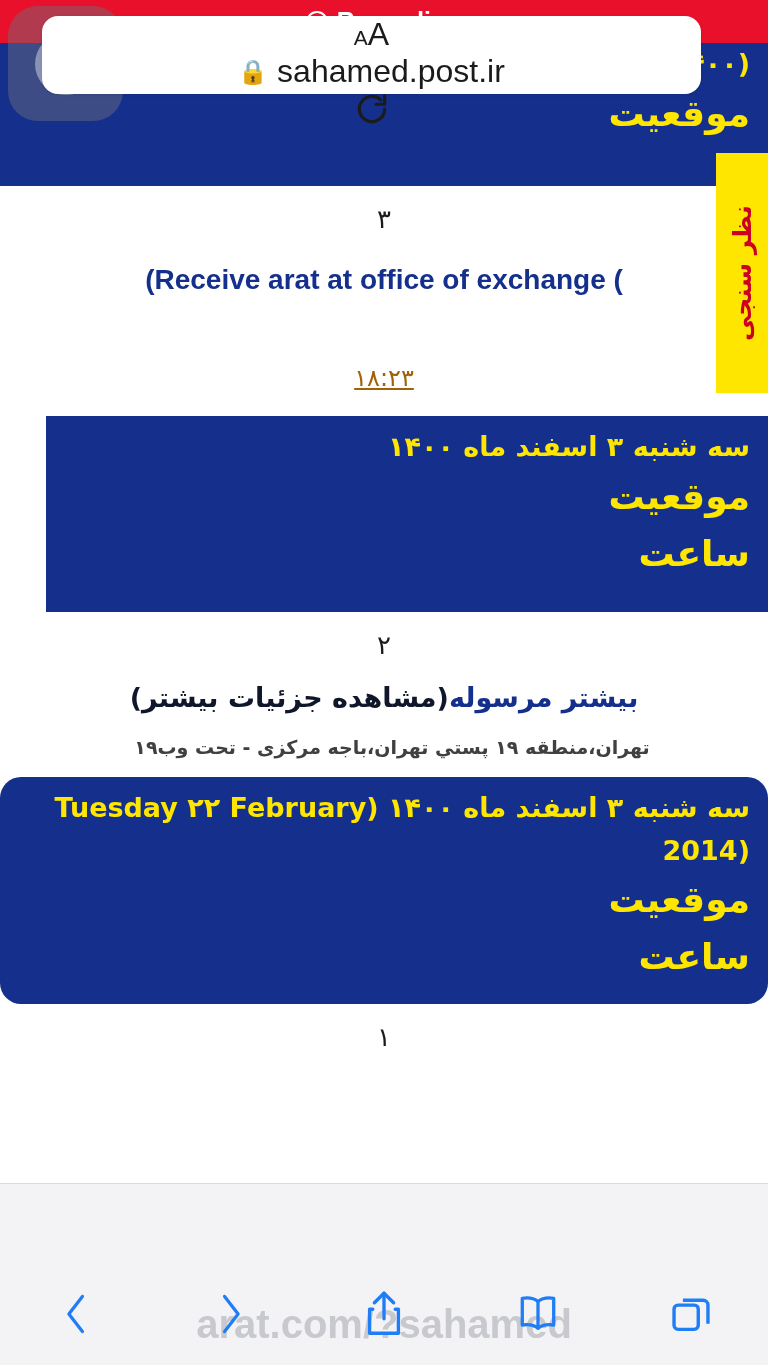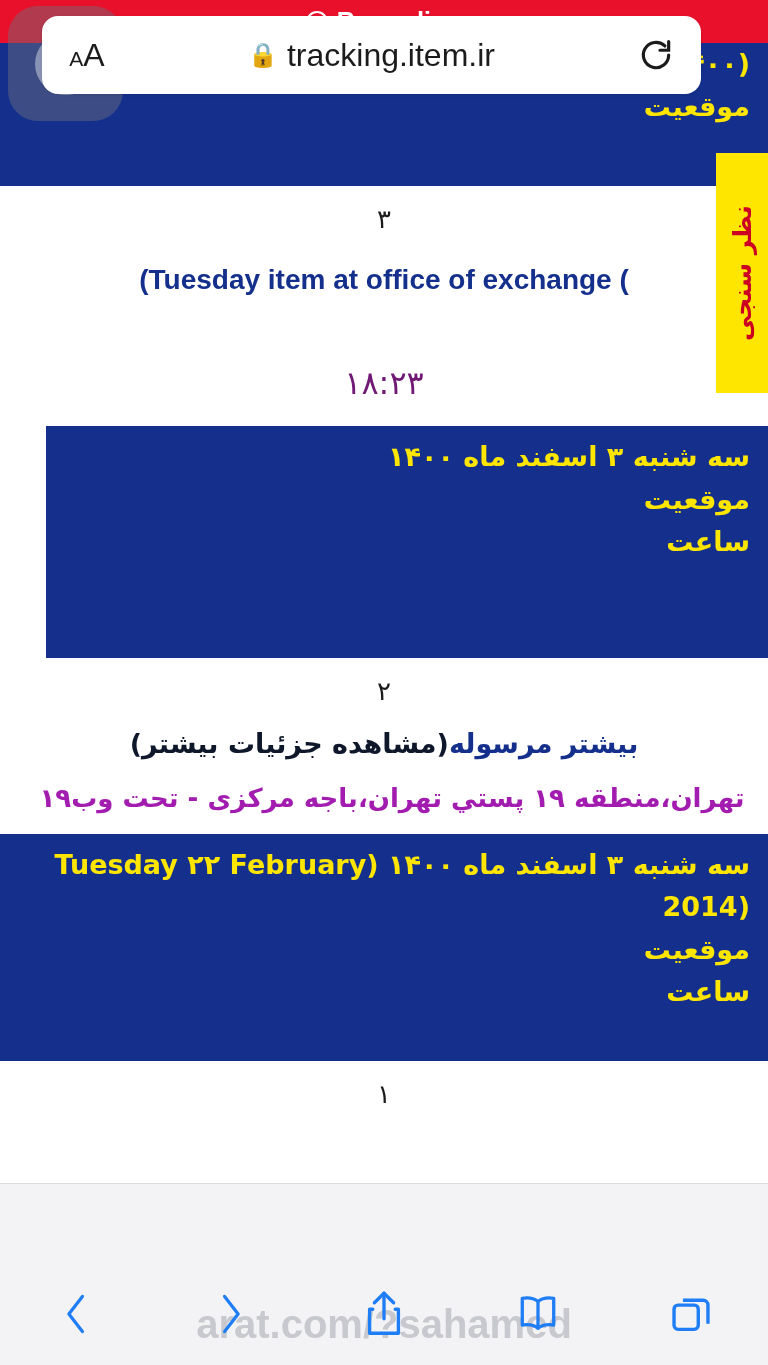--- a/index.html
+++ b/index.html
@@ -69,44 +69,44 @@
   }
 
   .band {
     background:#14308c;
     color:#ffe600;
     font-weight:bold;
     padding:10px 18px 14px 18px;
     text-align:right;
     font-family:"DejaVu Sans", sans-serif;
   }
-  .band div { line-height:1.58; font-size:27px; }
+  .band div { line-height:1.58; font-size:36px; }
   .band .date-line { font-size:27px; }
 
   .white {
     background:#ffffff;
     color:#14308c;
     text-align:center;
     padding:6px 14px 10px 14px;
   }
   .white .num {
     font-size:26px; color:#1b1b1b; padding:12px 0 22px 0;
     font-family:"DejaVu Sans", sans-serif;
   }
   .white .row-desc {
     font-size:27px; font-weight:bold; color:#14308c;
     padding:6px 0 8px 0; line-height:1.5;
   }
   .white .row-desc .accent { color:#0f172a; }
   .white .row-loc {
-    font-size:26px; font-weight:bold; color:#a21caf;
+    font-size:19px; font-weight:bold; color:#404040;
     padding:6px 0 6px 0; line-height:1.5;margin-left:16px;
   }
   .white .row-time {
-    font-size:32px; color:#701a75; padding:14px 0 14px 0;
+    font-size:24px; color:#a16207; padding:14px 0 14px 0;text-decoration:underline;
   }
   .white .en-desc {
     font-size:28px; font-weight:bold; color:#14308c;
     direction:ltr; font-family:"Liberation Sans", sans-serif;
     padding:8px 0;
   }
 
   
   .survey-tab {
     position:absolute; top:153px; right:0;
@@ -140,20 +140,21 @@
   }
   .url-bar {
     position:absolute; top:16px; left:42px;
     width:659px; height:78px;
     background:#ffffff;
     border-radius:16px;
     display:flex; align-items:center;
     direction:ltr;
     box-shadow:0 1px 3px rgba(0,0,0,.10);
     z-index:52;
+    flex-direction:column;
   }
   .url-aa {
     width:90px; text-align:center; color:#1b1b1b;
     font-family:"Liberation Sans", sans-serif;
   }
   .url-aa .small { font-size:21px; }
   .url-aa .big { font-size:32px; }
   .url-center {
     flex:1; display:flex; align-items:center; justify-content:center; gap:9px;
   }
@@ -200,39 +201,39 @@
 
   <div class="page">
 
     <div class="band" style="height:143px; padding-top:0;">
       <div class="date-line">(۱۴۰۰)</div>
       <div>موقعیت</div>
     </div>
 
     <div class="white">
       <div class="num">۳</div>
-      <div class="en-desc">(Tuesday item at office of exchange (</div>
+      <div class="en-desc">(Receive arat at office of exchange (</div>
       <div class="row-time" style="padding-top:60px;">۱۸:۲۳</div>
     </div>
 
-    <div class="band" style="height:232px;margin-left:46px;">
+    <div class="band" style="height:196px;margin-left:46px;">
       <div class="date-line">سه شنبه ۳ اسفند ماه ۱۴۰۰</div>
       <div>موقعیت</div>
       <div>ساعت</div>
     </div>
 
     <div class="white">
       <div class="num" style="padding-bottom:12px;">۲</div>
       <div class="row-desc">
         <span>بیشتر مرسوله</span><span class="accent">(مشاهده جزئیات بیشتر)</span>
       </div>
       <div class="row-loc">تهران،منطقه ۱۹ پستي تهران،باجه مرکزی - تحت وب۱۹</div>
     </div>
 
-    <div class="band" style="height:227px;">
+    <div class="band" style="height:227px;border-radius:21px;">
       <div class="date-line">سه شنبه ۳ اسفند ماه ۱۴۰۰ (Tuesday ۲۲ February</div>
       <div class="date-line">(2014</div>
       <div>موقعیت</div>
       <div>ساعت</div>
     </div>
 
     <div class="white">
       <div class="num">۱</div>
     </div>
   </div>
@@ -243,21 +244,21 @@
 
   <div class="browser-chrome"></div>
   <div class="ghost-text">arat.com/?sahamed</div>
 
   <div class="url-bar">
     <div class="url-aa">
       <span class="small">A</span><span class="big">A</span>
     </div>
     <div class="url-center">
       <span class="lock-icon">🔒</span>
-      <span class="url-text">tracking.item.ir</span>
+      <span class="url-text">sahamed.post.ir</span>
     </div>
     <div class="url-reload">
       <svg width="38" height="38" viewBox="0 0 24 24" fill="none" stroke="#1b1b1b" stroke-width="2" stroke-linecap="round">
         <path d="M20 12a8 8 0 1 1-2.4-5.7"></path>
         <path d="M20 3.5V9h-5.5"></path>
       </svg>
     </div>
   </div>
 
   <div class="toolbar">

